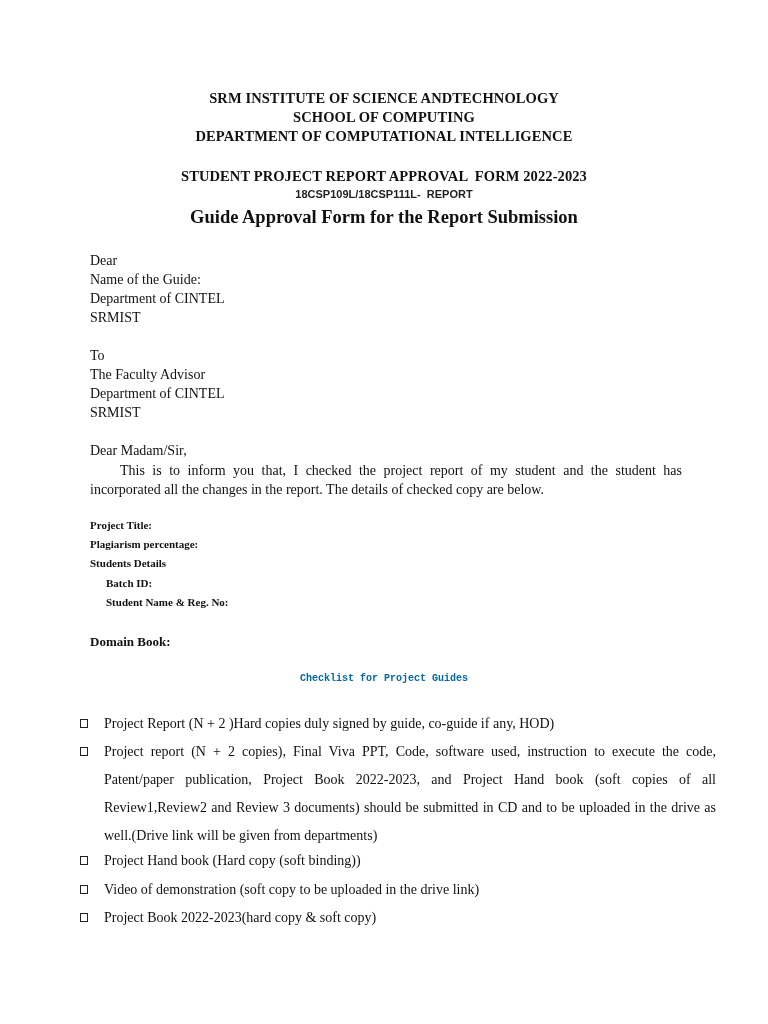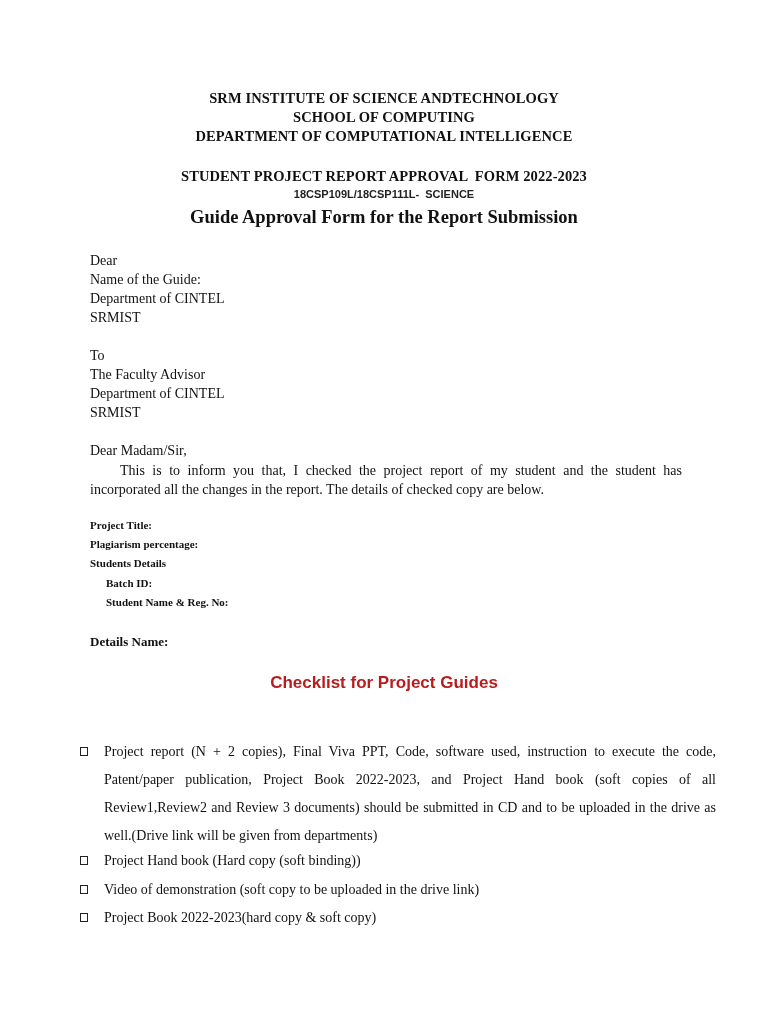--- a/index.html
+++ b/index.html
@@ -55,24 +55,24 @@
       position: absolute;
       left: 90px;
       width: 592px;
       font-family: "Liberation Serif", serif;
       font-size: 14px;
       line-height: 19px;
       text-align: justify;
       text-indent: 30px;
     }
     .checklist-title {
-      font-family: Liberation Sans, sans-serif;
+      font-family: Liberation Mono, monospace;
       font-weight: bold;
-      font-size: 17px;
-      color: #b91c1c;
+      font-size: 10px;
+      color: #0369a1;
     }
     .cl-item {
       position: absolute;
       left: 80px;
       width: 636px;
       font-family: "Liberation Serif", serif;
       font-size: 14px;
       line-height: 28px;
     }
     .cl-box {
@@ -94,45 +94,49 @@
 </head>
 <body>
 
 <div class="page">
 
   <div class="abs center hdr" style="top:90px;">SRM INSTITUTE OF SCIENCE ANDTECHNOLOGY</div>
   <div class="abs center hdr" style="top:128px;">DEPARTMENT OF COMPUTATIONAL INTELLIGENCE</div>
   <div class="abs center hdr" style="top:109px;">SCHOOL OF COMPUTING</div>
 
   <div class="abs center hdr" style="top:168px; white-space:pre;">STUDENT PROJECT REPORT APPROVAL  FORM 2022-2023</div>
-  <div class="abs center code-line" style="top:188px; white-space:pre;">18CSP109L/18CSP111L-  SCIENCE</div>
+  <div class="abs center code-line" style="top:188px; white-space:pre;">18CSP109L/18CSP111L-  REPORT</div>
   <div class="abs center form-title" style="top:207px;">Guide Approval Form for the Report Submission</div>
 
   <div class="abs body-text" style="top:253px;">Dear</div>
   <div class="abs body-text" style="top:272px;">Name of the Guide:</div>
   <div class="abs body-text" style="top:291px;">Department of CINTEL</div>
   <div class="abs body-text" style="top:310px;">SRMIST</div>
 
   <div class="abs body-text" style="top:348px;">To</div>
   <div class="abs body-text" style="top:367px;">The Faculty Advisor</div>
   <div class="abs body-text" style="top:386px;">Department of CINTEL</div>
   <div class="abs body-text" style="top:405px;">SRMIST</div>
 
   <div class="abs body-text" style="top:443px;">Dear Madam/Sir,</div>
   <div class="para" style="top:461px;">This is to inform you that, I checked the project report of my student and the student has incorporated all the changes in the report. The details of checked copy are below.</div>
 
   <div class="abs bold-field" style="top:519px; left:90px;">Project Title:</div>
   <div class="abs bold-field" style="top:538px; left:90px;">Plagiarism percentage:</div>
   <div class="abs bold-field" style="top:557px; left:90px;">Students Details</div>
   <div class="abs bold-field" style="top:577px; left:106px;">Batch ID:</div>
   <div class="abs bold-field" style="top:596px; left:106px;">Student Name &amp; Reg. No:</div>
-  <div class="abs bold-field" style="top:634px; left:90px; font-size:13px;">Details Name:</div>
+  <div class="abs bold-field" style="top:634px; left:90px; font-size:13px;">Domain Book:</div>
 
   <div class="abs center checklist-title" style="top:673px;">Checklist for Project Guides</div>
 
+  <div class="cl-item" style="top:710px;">
+    <span class="cl-box"></span>
+    <span class="cl-text justify-last">Project Report (N + 2 )Hard copies duly signed by guide, co-guide if any, HOD)</span>
+  </div>
 
   <div class="cl-item" style="top:738px;">
     <span class="cl-box"></span>
     <span class="cl-text justify-last">Project report (N + 2 copies), Final Viva PPT, Code, software used, instruction to execute the code, Patent/paper publication, Project Book 2022-2023, and Project Hand book (soft copies of all Review1,Review2 and Review 3 documents) should be submitted in CD and to be uploaded in the drive as well.(Drive link will be given from departments)</span>
   </div>
 
   <div class="cl-item" style="top:876px;">
     <span class="cl-box"></span>
     <span class="cl-text justify-last">Video of demonstration (soft copy to be uploaded in the drive link)</span>
   </div>

